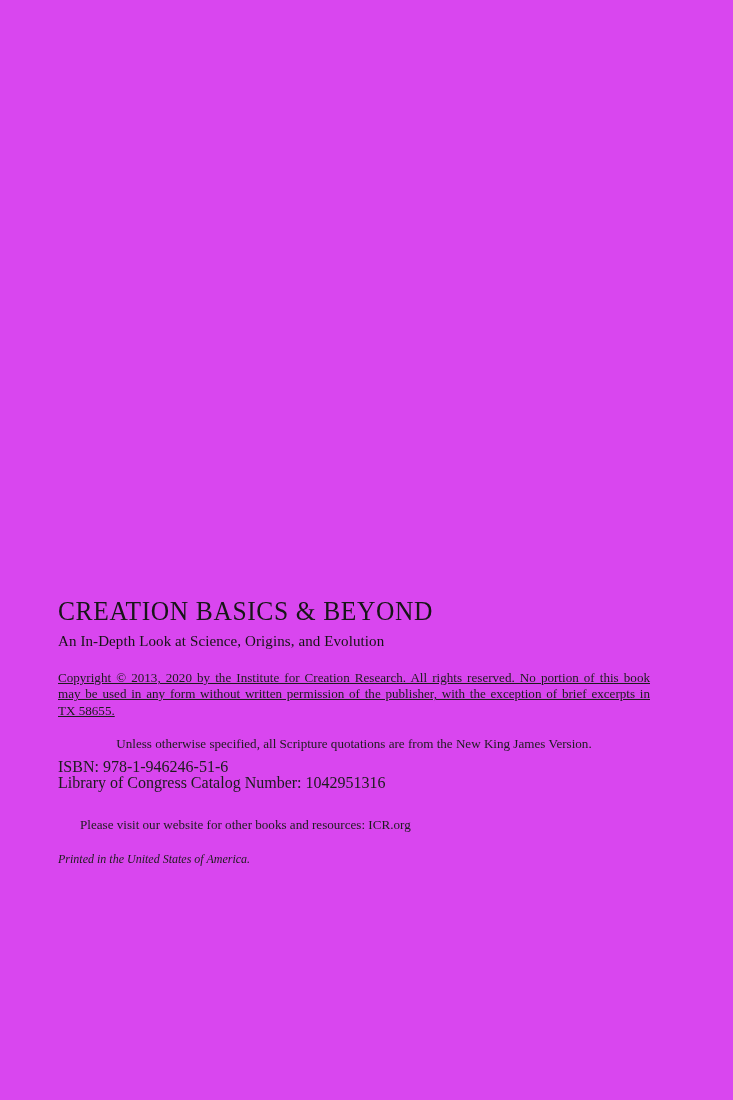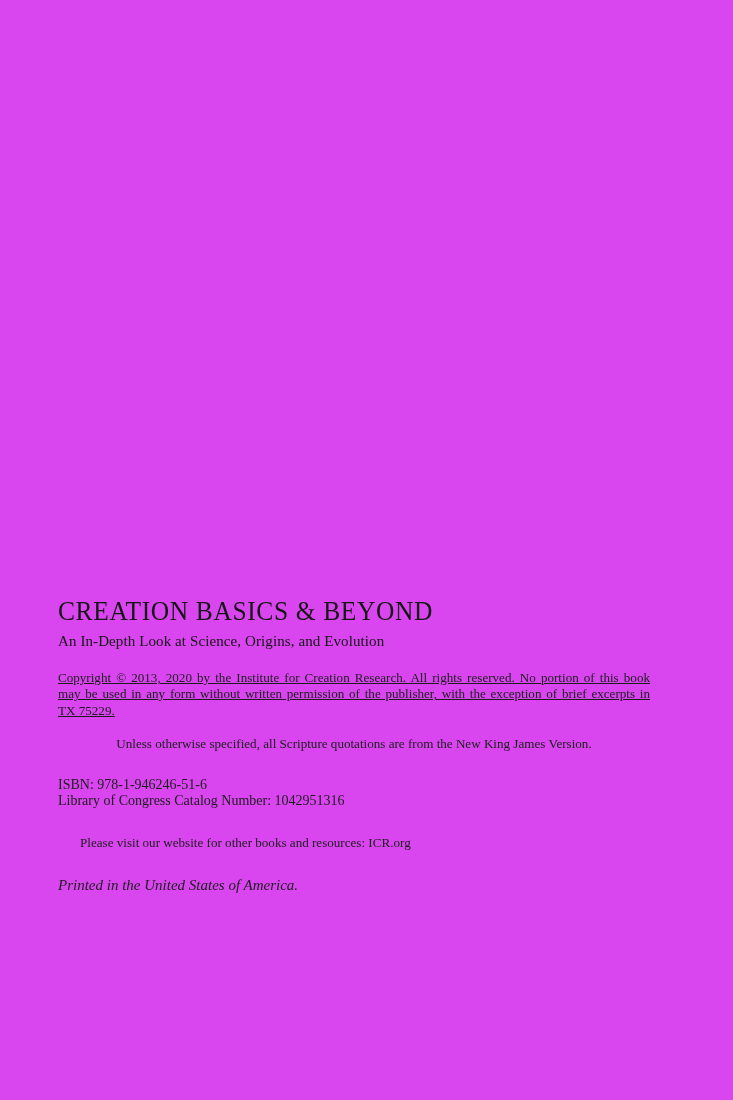--- a/index.html
+++ b/index.html
@@ -91,60 +91,60 @@
 
   .scripture-note {
     margin-top: 17px;
     font-size: 13.1px;
     line-height: 16.3px;
     white-space: nowrap;
     text-align: center;
   }
 
   .identifiers {
-    margin-top: 25px;
-    font-size: 14px;
+    margin-top: 7px;
+    font-size: 16px;
     line-height: 16.3px;
   }
   .identifiers .line {
     white-space: nowrap;
   }
 
   .website-note {
     margin-top: 25px;
     font-size: 13.1px;
     line-height: 16.3px;
     white-space: nowrap;
     margin-left: 22px;
   }
 
   .printed-note {
-    margin-top: 26px;
-    font-size: 15px;
+    margin-top: 18px;
+    font-size: 12px;
     line-height: 16.3px;
     font-style: italic;
     white-space: nowrap;
   }
 </style>
 </head>
 <body>
 
 <div class="page">
 
   <div class="imprint-block">
 
     <h1 class="book-title">CREATION BASICS &amp; BEYOND</h1>
 
     <h2 class="book-subtitle">An In-Depth Look at Science, Origins, and Evolution</h2>
 
 
     <div class="copyright-para">
       <span class="para-line">Copyright © 2013, 2020 by the Institute for Creation Research. All rights reserved. No portion of this book</span>
       <span class="para-line">may be used in any form without written permission of the publisher, with the exception of brief excerpts in</span>
-      <span class="para-line last">TX 75229.</span>
+      <span class="para-line last">TX 58655.</span>
     </div>
 
     <div class="scripture-note">Unless otherwise specified, all Scripture quotations are from the New King James Version.</div>
 
     <div class="identifiers">
       <div class="line">ISBN:  978-1-946246-51-6</div>
       <div class="line">Library of Congress Catalog Number:  1042951316</div>
     </div>
 
     <div class="website-note">Please visit our website for other books and resources: ICR.org</div>

